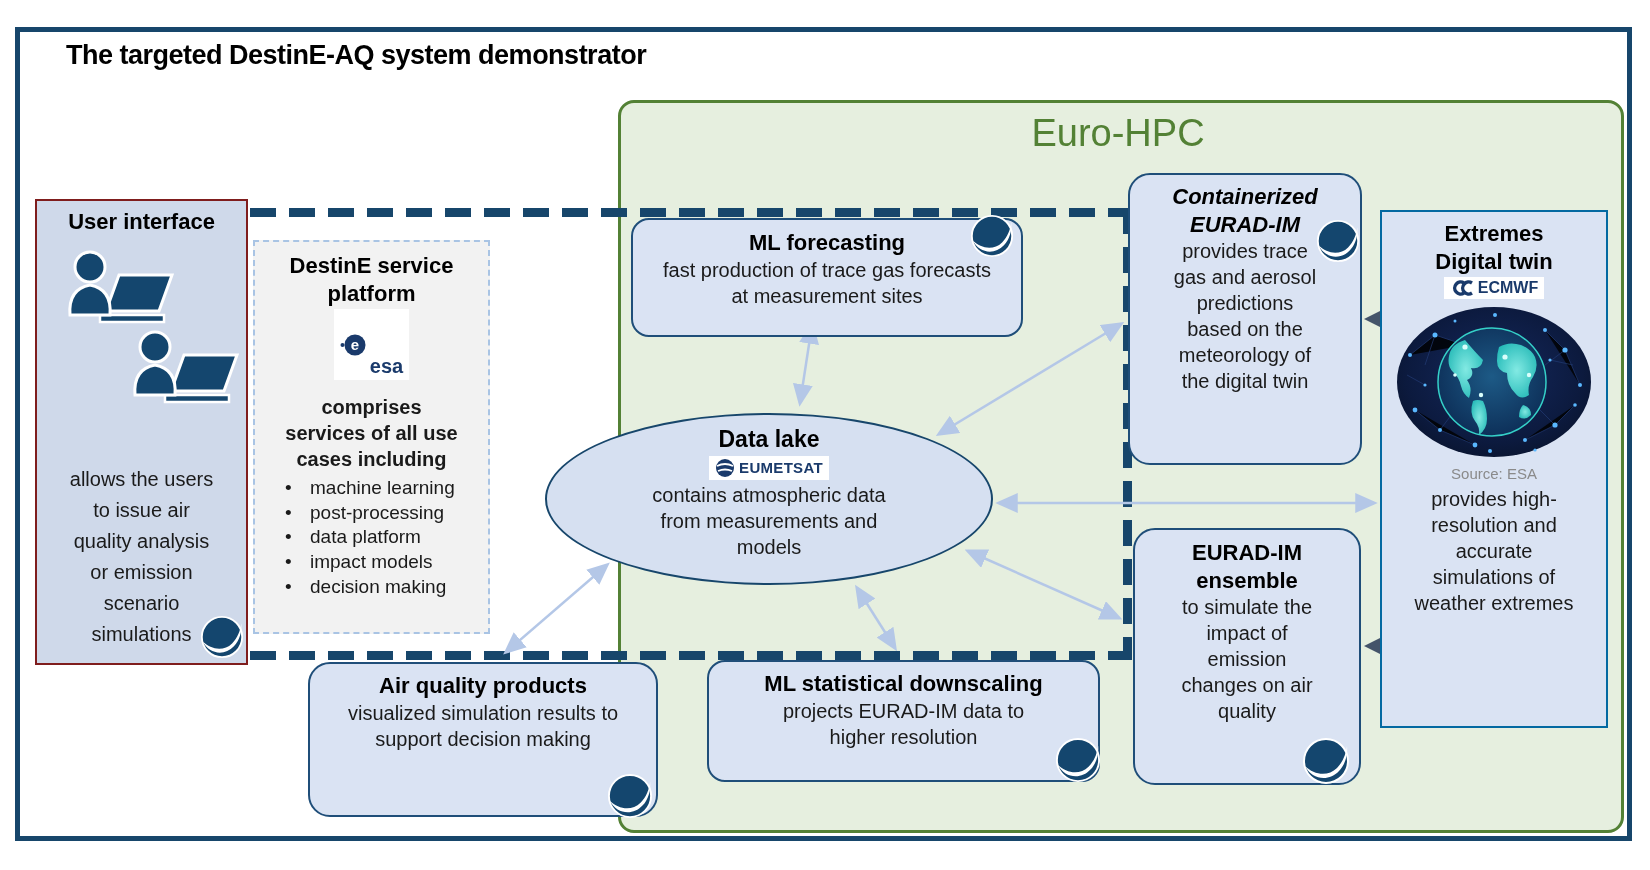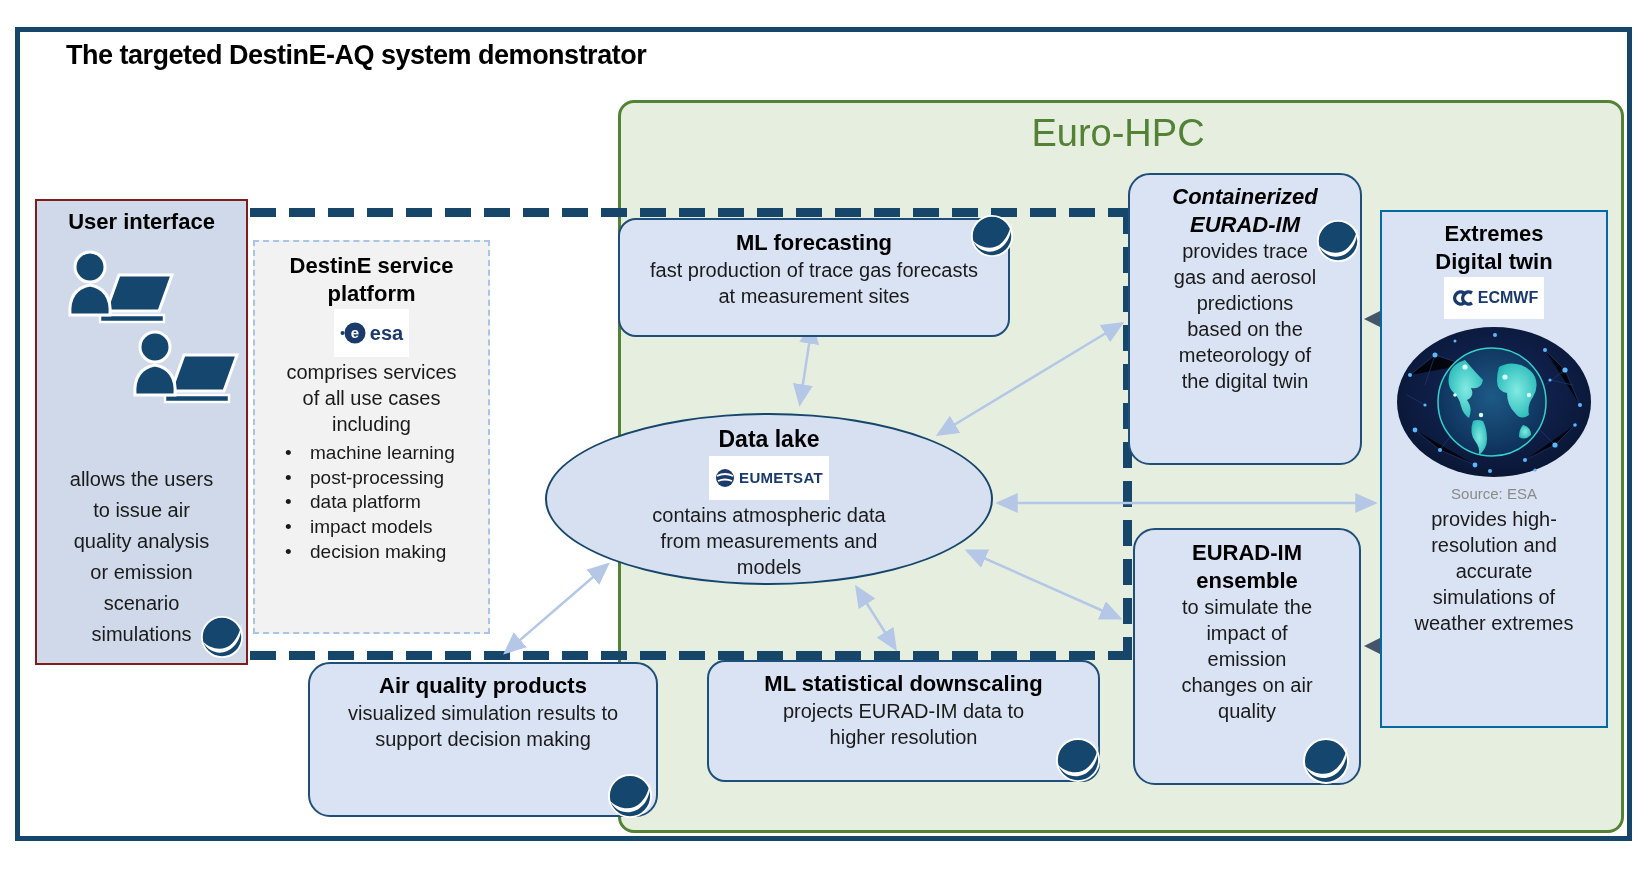--- a/index.html
+++ b/index.html
@@ -37,27 +37,27 @@
   .node .body{font-size:20px;color:#1a1a1a;text-align:center;line-height:1.3;margin:0 auto;}
 
   #user-interface{left:35px;top:199px;width:213px;height:466px;background:#cfd9ea;
     border:2px solid #7f1d1d;}
   #user-interface h3{margin-top:7px;}
   #user-interface .body{width:158px;margin-top:8px;line-height:1.55;}
 
   #destine-platform{left:253px;top:240px;width:237px;height:394px;background:#f2f2f2;
     border:2px dashed #a9c4e4;z-index:5;}
   #destine-platform h3{margin-top:10px;width:200px;margin-left:auto;margin-right:auto;}
-  #destine-platform .body{width:184px;margin-top:2px;}
+  #destine-platform .body{width:184px;margin-top:14px;font-weight:bold;}
   .bullets{list-style:none;margin:4px 0 0 0;padding:0 0 0 30px;}
   .bullets li{position:relative;font-size:19px;color:#1a1a1a;line-height:1.3;
     padding-left:25px;width:175px;}
   .bullets li::before{content:"•";position:absolute;left:0;top:0;color:#1a1a1a;}
 
-  #ml-forecasting{left:618px;top:218px;width:392px;height:119px;border-radius:18px;}
+  #ml-forecasting{left:631px;top:218px;width:392px;height:119px;border-radius:18px;}
   #ml-forecasting h3{margin-top:9px;}
   #ml-forecasting .body{width:330px;}
 
   #data-lake{left:545px;top:413px;width:448px;height:172px;background:#d6e0f1;
     border:2.5px solid #17466b;border-radius:50%;}
   #data-lake h3{margin-top:10px;font-size:23px;}
   #data-lake .body{width:240px;}
 
   #containerized-eurad{left:1128px;top:173px;width:234px;height:292px;border-radius:22px;}
   #containerized-eurad h3{margin-top:8px;width:170px;margin-left:auto;margin-right:auto;font-style:italic;}
@@ -74,23 +74,23 @@
   #air-quality{left:308px;top:662px;width:350px;height:155px;border-radius:22px;}
   #air-quality h3{margin-top:8px;}
   #air-quality .body{width:280px;}
 
   #ml-downscaling{left:707px;top:660px;width:393px;height:122px;border-radius:18px;}
   #ml-downscaling h3{margin-top:8px;}
   #ml-downscaling .body{width:270px;}
 
   
   .logo-patch{background:#fff;display:flex;align-items:center;justify-content:center;
-    gap:4px;margin:2px auto;padding:12px 6px;width:max-content;}
+    gap:4px;margin:2px auto;padding:2px 6px;width:max-content;}
   .logo-text{font-weight:bold;color:#1a3a6b;}
-  .esa-text{font-size:20px;letter-spacing:0;}
+  .esa-text{font-size:20px;letter-spacing:0;margin-top:44px;}
   .eumetsat-text{font-size:15px;letter-spacing:0.3px;}
   .ecmwf-text{font-size:16px;}
   .src-caption{font-size:15px;color:#8a8a8a;text-align:center;margin-top:2px;}
 
   
   .jlogo{position:absolute;z-index:6;}
 
   
   .person-icon{position:absolute;}
 

